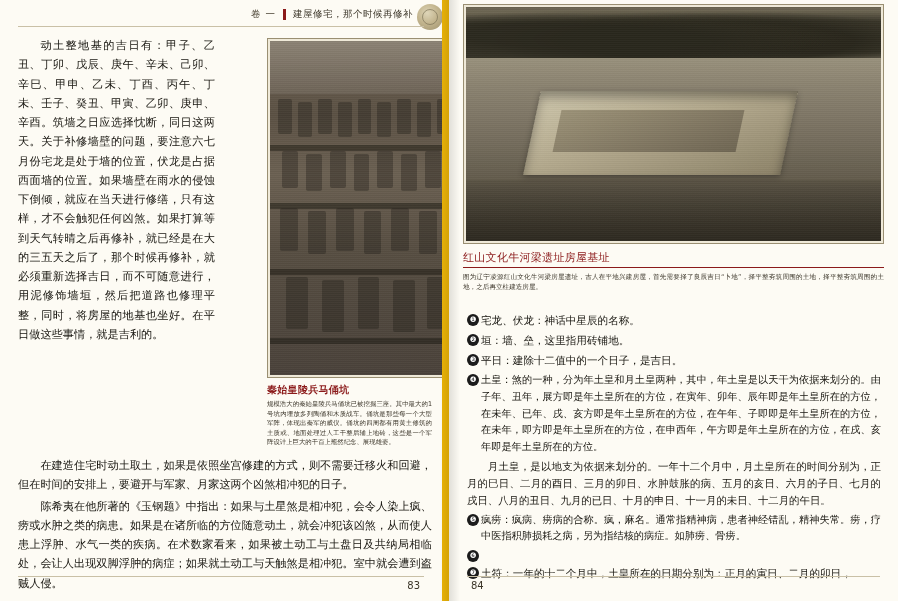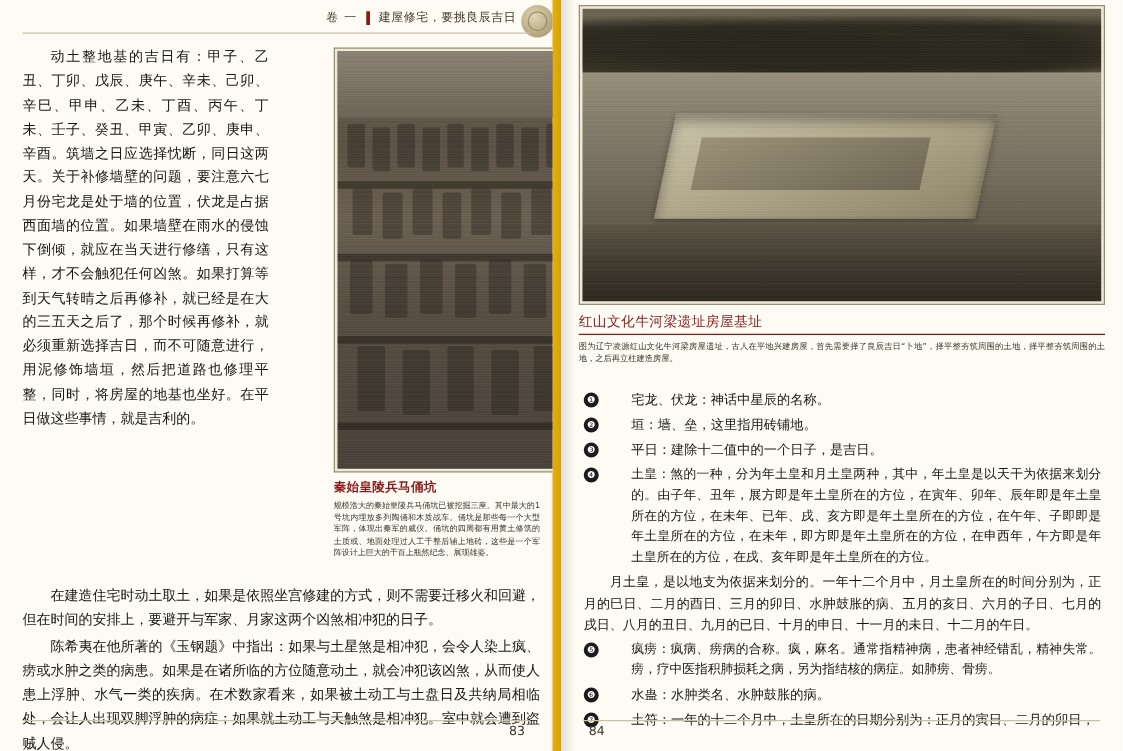--- a/index.html
+++ b/index.html
@@ -90,21 +90,21 @@
     letter-spacing: .5px;
     margin-bottom: 2px;
   }
   .col-wrap {
     position: relative;
     width: 414px;
   }
   .figure {
     float: right;
     width: 209px;
-    margin: 2px 0 19px 8px;
+    margin: 2px 0 8px 8px;
     padding-left: 44px;
   }
   .figure .frame {
     width: 205px; height: 340px;
     border: 1px solid #9a8f72;
     padding: 2px;
     background: #efe9d8;
   }
   .photo-terracotta {
     width: 100%; height: 100%;
@@ -264,21 +264,20 @@
     color: #fff;
     font-size: 7.5px;
     line-height: 12px;
     text-align: center;
   }
   .item-text {
     font-size: 10.6px;
     line-height: 1.62;
     color: #17150f;
     text-align: justify;
-    margin-left: 24px;
   }
   .item-text.small {
     font-size: 10.2px;
   }
   .para-sub {
     font-size: 10.4px;
     line-height: 1.62;
     color: #17150f;
     text-align: justify;
     text-indent: 2em;
@@ -289,21 +288,21 @@
 <body>
 
 <div id="spread">
 
   <div class="page left">
 
     <div class="run-head">
       <div class="run-head-inner">
         <span class="rh-vol">卷 一</span>
         <span class="rh-bar"></span>
-        <span class="rh-title">建屋修宅，要挑良辰吉日</span>
+        <span class="rh-title">建屋修宅，那个时候再修补</span>
       </div>
       <div class="rh-seal"></div>
     </div>
     <div class="hrule"></div>
 
     <div class="lp-body">
 
 
       <div class="col-wrap">
 
@@ -398,21 +397,20 @@
       </div>
 
       <p class="para-sub">月土皇，是以地支为依据来划分的。一年十二个月中，月土皇所在的时间分别为，正月的巳日、二月的酉日、三月的卯日、水肿鼓胀的病、五月的亥日、六月的子日、七月的戌日、八月的丑日、九月的已日、十月的申日、十一月的未日、十二月的午日。</p>
 
       <div class="item">
         <span class="num">❺</span>
         <span class="item-text small">疯痨：疯病、痨病的合称。疯，麻名。通常指精神病，患者神经错乱，精神失常。痨，疗中医指积肺损耗之病，另为指结核的病症。如肺痨、骨痨。</span>
       </div>
       <div class="item">
         <span class="num">❻</span>
-        <span class="item-text">水蛊：水肿类名、水肿鼓胀的病。</span>
       </div>
       <div class="item">
         <span class="num">❼</span>
         <span class="item-text">土符：一年的十二个月中，土皇所在的日期分别为：正月的寅日、二月的卯日，</span>
       </div>
     </div>
 
     <div class="folio-rule r"></div>
     <div class="folio r">84</div>
   </div>

